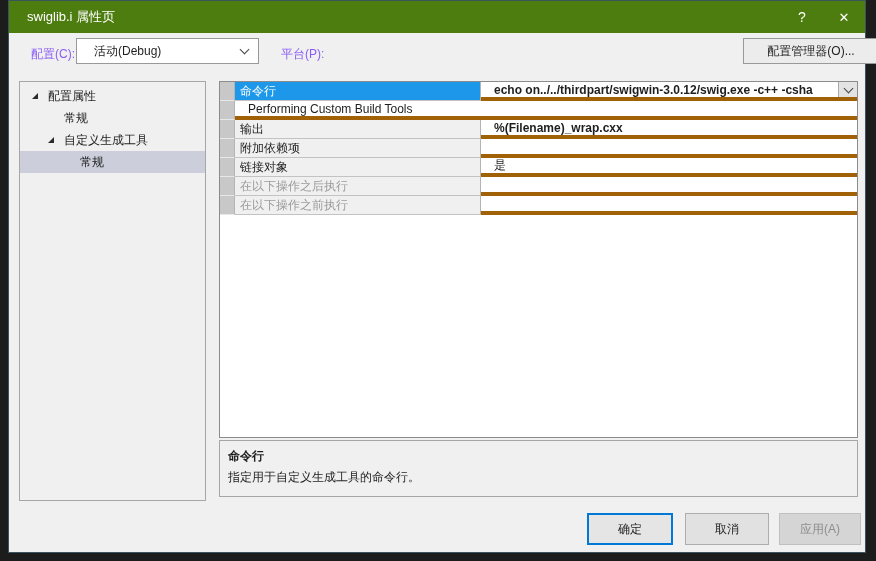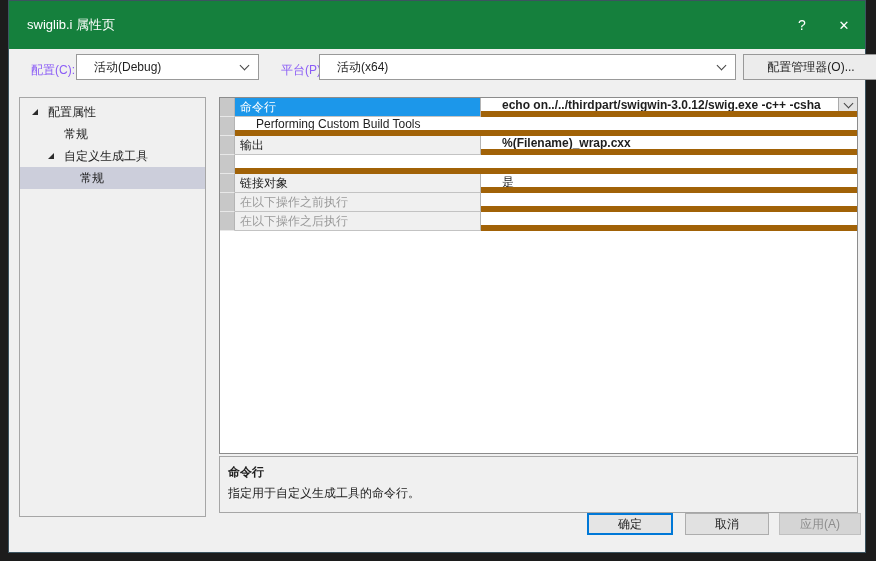--- a/index.html
+++ b/index.html
@@ -12,21 +12,21 @@
     position:relative;
   }
   .dialog {
     position:absolute; left:8px; top:0; width:858px; height:553px;
     background:#f0f0f0;
     border:1px solid #3c5460;
     display:flex; flex-direction:column;
   }
   
   .titlebar {
-    height:48px; background:#15803d; color:#fff;
+    height:32px; background:#4d7c0f; color:#fff;
     display:flex; align-items:center; flex:0 0 auto;
   }
   .titlebar .title { padding-left:18px; font-size:13px; }
   .titlebar .spacer { flex:1; }
   .tb-btn {
     width:42px; height:32px; display:flex; align-items:center; justify-content:center;
     color:#fff; font-size:14px; cursor:default;
   }
   .tb-btn.close { font-size:13px; }
   
@@ -69,43 +69,43 @@
     width:15px; flex:0 0 auto; background:#c8c8c8;
     border-right:1px solid #b4b4b4; border-bottom:1px solid #e8e8e8;
   }
   .pname {
     width:246px; flex:0 0 auto; background:#f0f0f0;
     border-right:1px solid #b4b4b4; border-bottom:1px solid #c3c3c3;
     display:flex; align-items:center; padding-left:5px;
     white-space:nowrap; overflow:hidden;
   }
   .pvalue {
-    flex:1; background:#fff; border-bottom:6px solid #a16207;
-    display:flex; padding-left:21px;
+    flex:1; background:#fff; border-bottom:4px solid #a16207;
+    display:flex; align-items:center; padding-left:13px;
     white-space:nowrap; overflow:hidden; position:relative;
   }
   .pvalue .vtext { flex:1; overflow:hidden; white-space:nowrap; }
   .pvalue .vtext.bold { font-weight:bold; }
   .prow.selected .pname { background:#1c97ea; color:#fff; }
   .prow.disabled .pname { color:#9a9a9a; }
   .vdrop {
     width:19px; height:100%; flex:0 0 auto; background:#e3e3e3;
     border-left:1px solid #aaa; display:flex; align-items:center; justify-content:center;
   }
   .vdrop .chev { margin:0; margin-top:-2px; }
   
   .descpanel {
     position:absolute; left:210px; top:363px; width:639px; height:57px;
     background:#f0f0f0; border:1px solid #a6a6a6; padding:7px 8px;
   }
   .desc-title { font-weight:bold; margin-bottom:4px; }
   
   .footer { position:relative; height:52px; flex:0 0 auto; }
   .btn {
-    position:absolute; top:13px; height:22px;
+    position:absolute; top:13px; height:32px;
     display:flex; align-items:center; justify-content:center;
     font-size:12px; background:#e1e1e1; border:1px solid #adadad; color:#1e1e1e;
   }
   .btn.ok { left:578px; width:86px; border:2px solid #0078d7; background:#e5e5e5; }
   .btn.cancel { left:676px; width:84px; }
   .btn.apply { left:770px; width:82px; background:#d5d5d5; border-color:#c0c0c0; color:#8d8d8d; }
 </style>
 </head>
 <body>
 
@@ -122,24 +122,20 @@
     </div>
   </div>
 
   <div class="configbar">
     <span class="cfg-label" style="left:10px;">配置(C):</span>
     <div class="combo" style="left:67px; width:183px;">
       <span class="cv">活动(Debug)</span>
       <span class="chev"></span>
     </div>
     <span class="cfg-label" style="left:260px;">平台(P):</span>
-    <div class="combo" style="left:310px; width:417px;">
-      <span class="cv">活动(x64)</span>
-      <span class="chev"></span>
-    </div>
     <div class="cfg-btn" style="left:734px; width:136px;">配置管理器(O)...</div>
   </div>
 
   <div class="main">
 
     <div class="treepanel">
 
     <div class="tree-item" style="padding-left: 12px;">
         <span class="tw-arrow-slot">
             <span class="tri-expanded" style="display: block;"></span>
@@ -185,44 +181,45 @@
           <div class="prow">
           <div class="pmargin"></div>
           <div class="pname">输出</div>
           <div class="pvalue">
             <span class="vtext bold">%(Filename)_wrap.cxx</span>
 
           </div>
         </div>
           <div class="prow">
           <div class="pmargin"></div>
+          <div class="pname">附加依赖项</div>
           <div class="pvalue">
             <span class="vtext"></span>
 
           </div>
         </div>
           <div class="prow">
           <div class="pmargin"></div>
           <div class="pname">链接对象</div>
           <div class="pvalue">
             <span class="vtext">是</span>
 
           </div>
         </div>
           <div class="prow disabled">
           <div class="pmargin"></div>
+          <div class="pname">在以下操作之后执行</div>
+          <div class="pvalue">
+            <span class="vtext"></span>
+
+          </div>
+        </div>
+          <div class="prow disabled">
+          <div class="pmargin"></div>
           <div class="pname">在以下操作之前执行</div>
-          <div class="pvalue">
-            <span class="vtext"></span>
-
-          </div>
-        </div>
-          <div class="prow disabled">
-          <div class="pmargin"></div>
-          <div class="pname">在以下操作之后执行</div>
           <div class="pvalue">
             <span class="vtext"></span>
 
           </div>
         </div>
         </div>
     </div>
 
     <div class="descpanel">
       <div class="desc-title">命令行</div>

